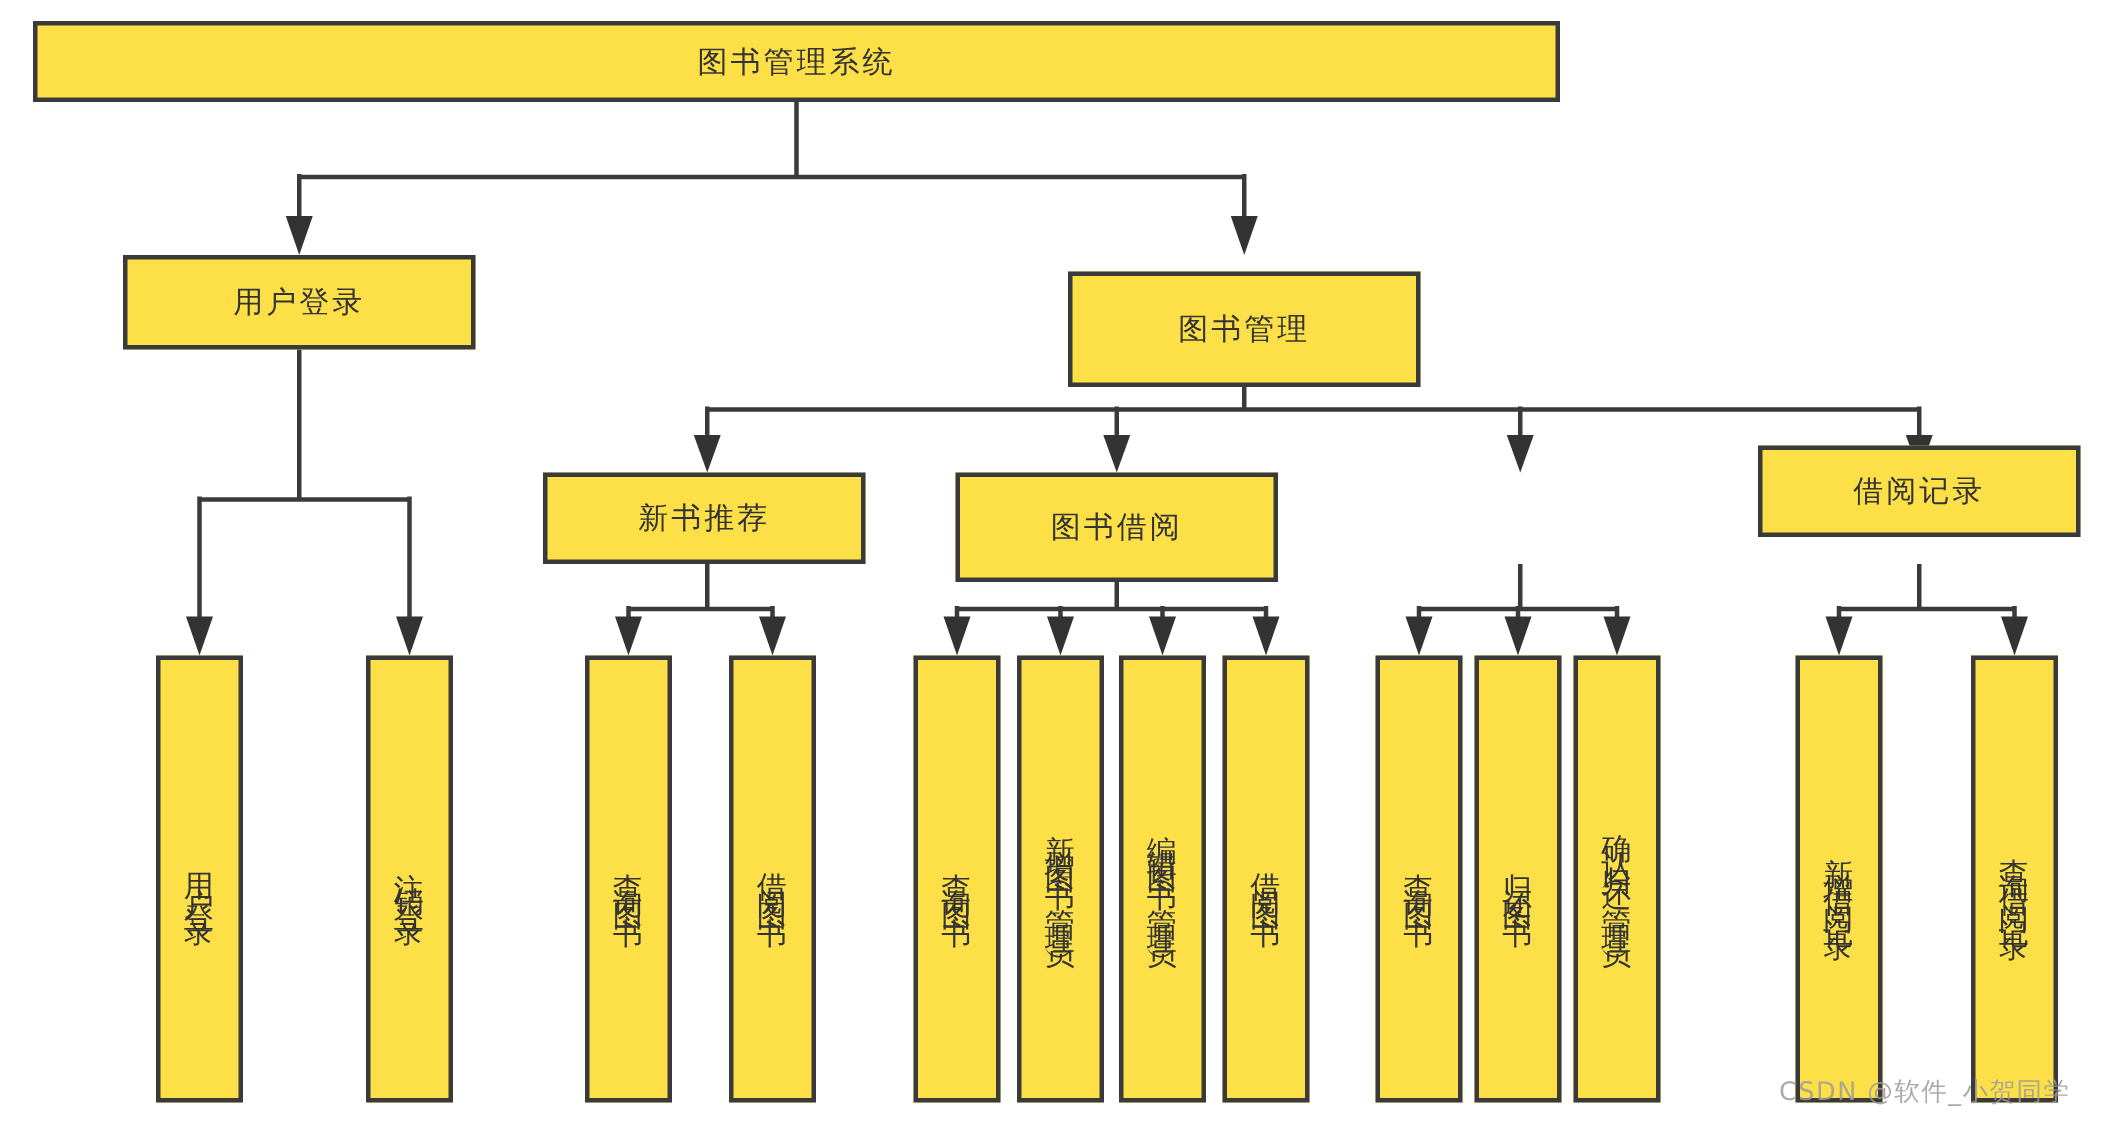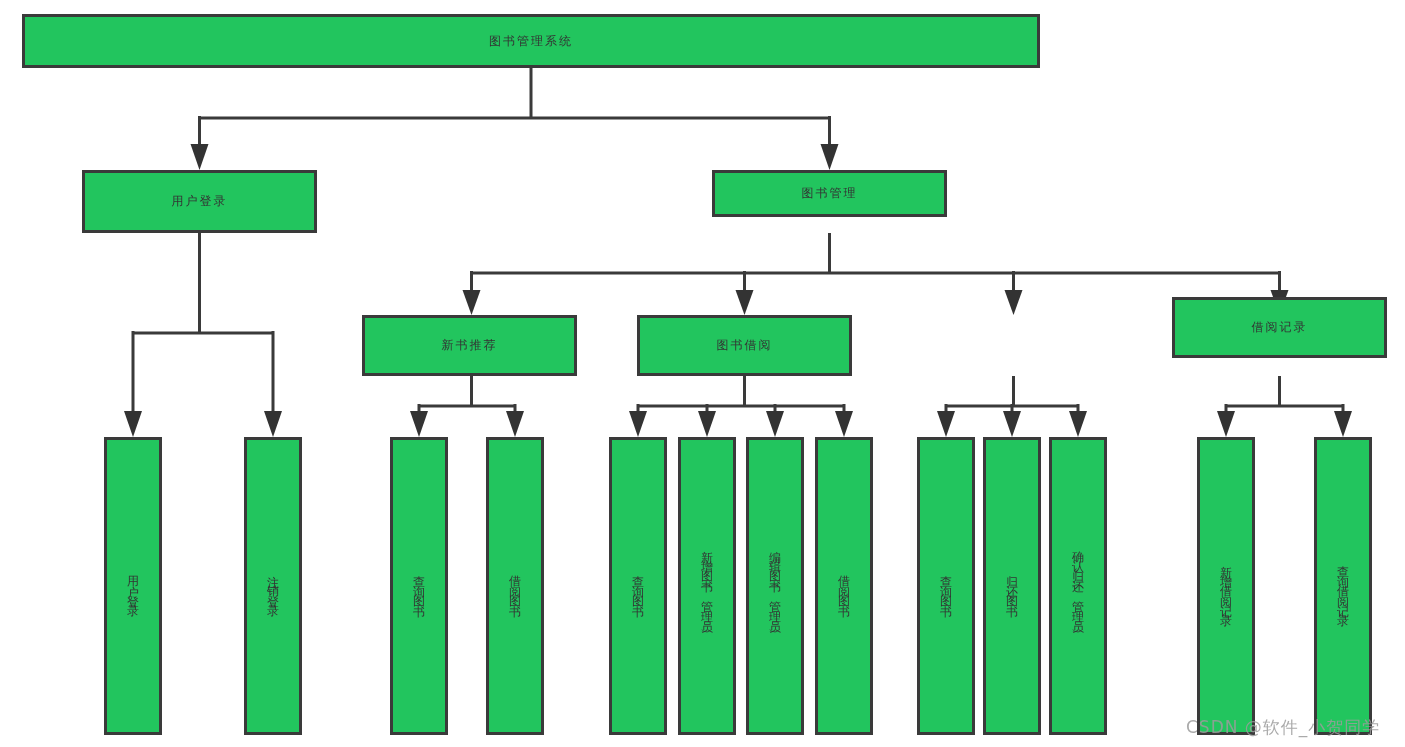--- a/index.html
+++ b/index.html
@@ -18,27 +18,27 @@
   .connectors {
     position: absolute;
     left: 0;
     top: 0;
     z-index: 1;
   }
   .box {
     position: absolute;
     box-sizing: border-box;
     border: 3px solid #3a3a3a;
-    background: #22c55e;
+    background: #fde047;
     color: #333333;
     display: flex;
     align-items: center;
     justify-content: center;
     z-index: 2;
-    font-size: 12px;
+    font-size: 20px;
   }
   .box.h {
     letter-spacing: 2px;
   }
   .box.v {
     writing-mode: vertical-rl;
     text-orientation: mixed;
     letter-spacing: 10px;
     line-height: 1;
     text-align: center;
@@ -105,24 +105,24 @@
       <polygon points="1069,411 1087,411 1078,437"></polygon>
 
       <polygon points="1217,411 1235,411 1226,437"></polygon>
       <polygon points="1334,411 1352,411 1343,437"></polygon>
     </g>
   </svg>
 
   <div class="box h" style="left:22px; top:14px; width:1018px; height:54px;">图书管理系统</div>
 
   <div class="box h" style="left:82px; top:170px; width:235px; height:63px;">用户登录</div>
-  <div class="box h" style="left:712px; top:170px; width:235px; height:47px;text-align:right;">图书管理</div>
+  <div class="box h" style="left:712px; top:181px; width:235px; height:77px;text-align:right;">图书管理</div>
 
   <div class="box h" style="left:362px; top:315px; width:215px; height:61px;">新书推荐</div>
-  <div class="box h" style="left:637px; top:315px; width:215px; height:61px;">图书借阅</div>
+  <div class="box h" style="left:637px; top:315px; width:215px; height:73px;">图书借阅</div>
   <div class="box h" style="left:1172px; top:297px; width:215px; height:61px;">借阅记录</div>
 
   <div class="box v" style="left:104px; top:437px; width:58px; height:298px;">用户登录</div>
   <div class="box v" style="left:244px; top:437px; width:58px; height:298px;">注销登录</div>
 
   <div class="box v" style="left:390px; top:437px; width:58px; height:298px;">查询图书</div>
   <div class="box v" style="left:486px; top:437px; width:58px; height:298px;">借阅图书</div>
 
   <div class="box v" style="left:609px; top:437px; width:58px; height:298px;">查询图书</div>
   <div class="box v" style="left:678px; top:437px; width:58px; height:298px;">新增图书（管理员）</div>

